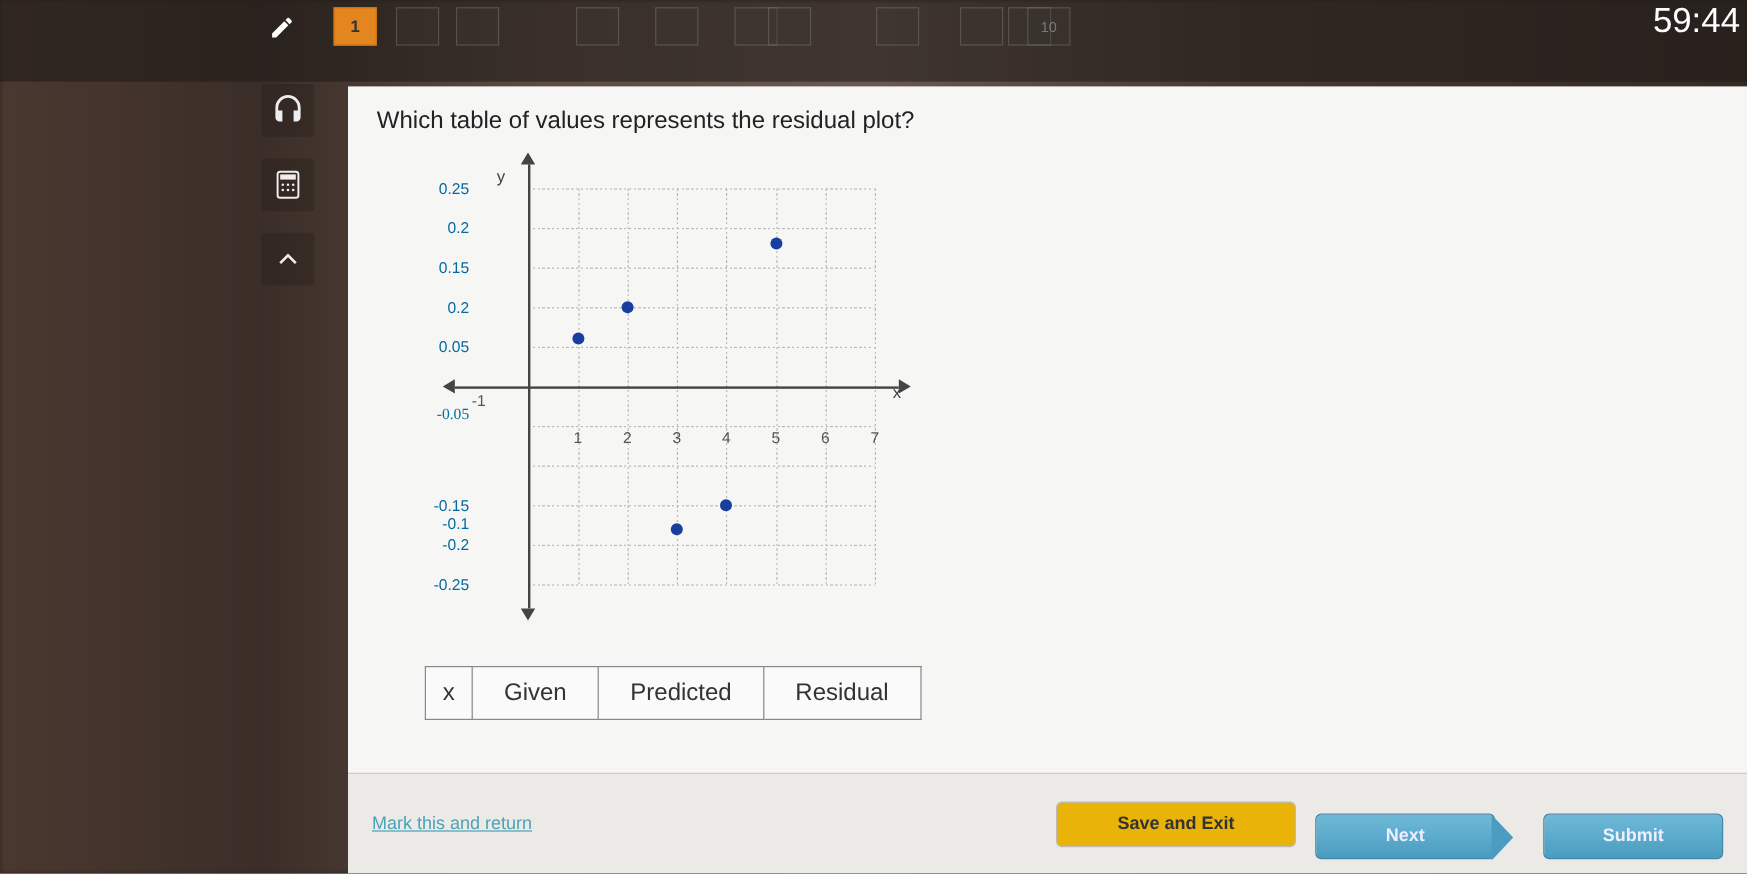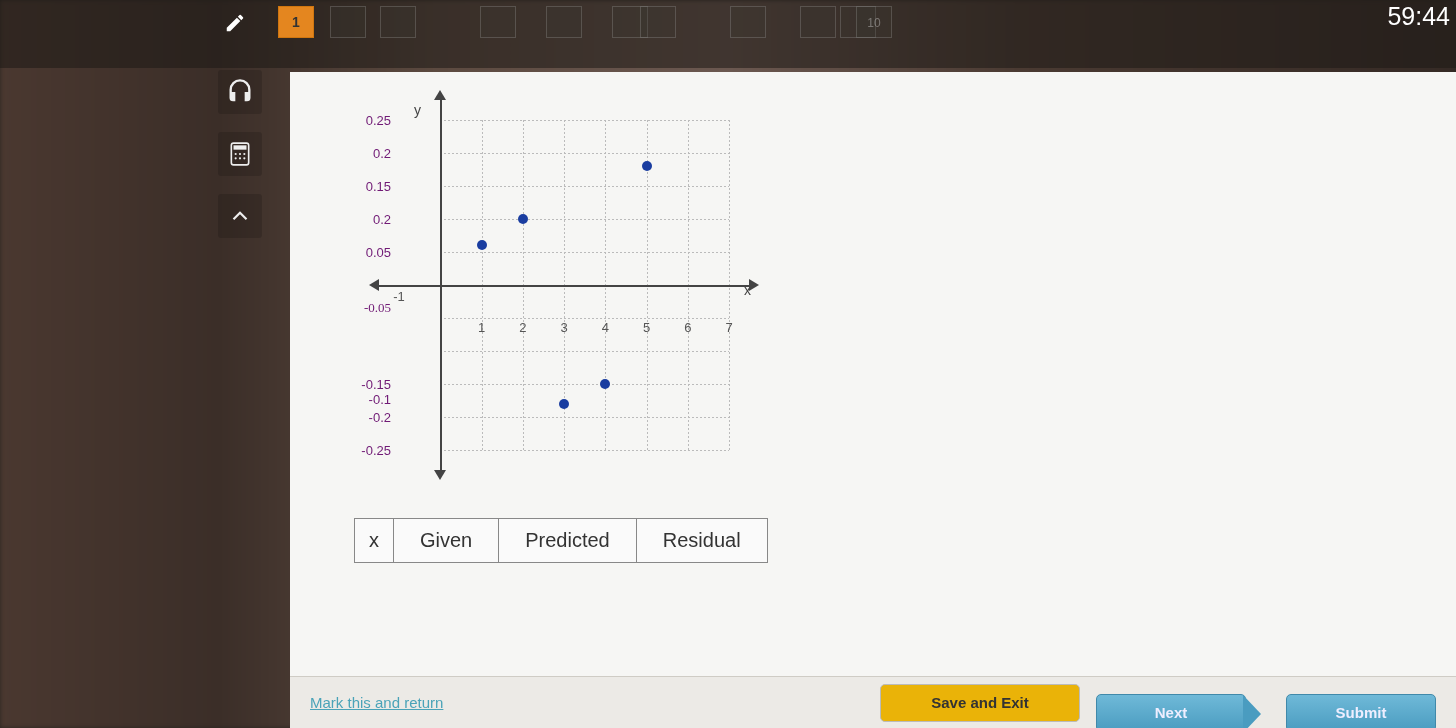--- a/index.html
+++ b/index.html
@@ -54,21 +54,21 @@
     background: rgba(60,55,50,0.3);
     text-align:center; line-height:32px;
     color: rgba(220,220,220,0.4);
     font-size: 12px;
   }
   .timer {
     position: absolute;
     right: 6px;
     top: 2px;
     color: #fff;
-    font-size: 25px;
+    font-size: 29px;
     font-family: Arial, sans-serif;
   }
   .sidetools {
     position: absolute;
     left: 212px;
     top: 70px;
     width: 56px;
     display: flex;
     flex-direction: column;
     align-items: center;
@@ -118,21 +118,21 @@
   .axis-x, .axis-y {
     position: absolute;
     background: #444;
   }
   .axis-x { height: 1.5px; }
   .axis-y { width: 1.5px; }
   .tick-label-y {
     position: absolute;
     right: 338px;
     font-size: 13px;
-    color: #701a75;
+    color: #0369a1;
     transform: translateY(-50%);
   }
   .tick-label-x {
     position: absolute;
     top: 200px;
     font-size: 13px;
     color: #555;
     transform: translateX(-50%);
   }
   .axis-label {
@@ -164,21 +164,21 @@
     background: #fafafa;
   }
   .table-row td:first-child{
     padding: 10px 14px;
   }
   .footer {
     position: absolute;
     left: 290px;
     right: 0;
     bottom: 0;
-    height: 52px;
+    height: 84px;
     background: #eceae6;
     border-top: 1px solid #cfccc5;
     display: flex;
     align-items: center;
     padding: 0 20px;
   }
   .mark-link {
     color: #4aa3b8;
     font-size: 15px;
     text-decoration: underline;
@@ -261,20 +261,21 @@
       </svg>
   </div>
   <div class="tool">
     <svg width="26" height="26" viewBox="0 0 24 24" fill="none" stroke="#eee" stroke-width="2">
         <path d="M6 15l6-6 6 6"></path>
       </svg>
   </div>
 </div>
 
 <div class="content">
+  <div class="question">Which table of values represents the residual plot?</div>
 
   <div class="chart">
     <div class="grid" id="grid">
         <div class="gline-v" style="left: 82.5px; top: 0px; height: 330px;"></div>
         <div class="tick-label-x" style="left: 82.5px;">1</div>
         <div class="gline-v" style="left: 123.75px; top: 0px; height: 330px;"></div>
         <div class="tick-label-x" style="left: 123.75px;">2</div>
         <div class="gline-v" style="left: 165px; top: 0px; height: 330px;"></div>
         <div class="tick-label-x" style="left: 165px;">3</div>
         <div class="gline-v" style="left: 206.25px; top: 0px; height: 330px;"></div>

